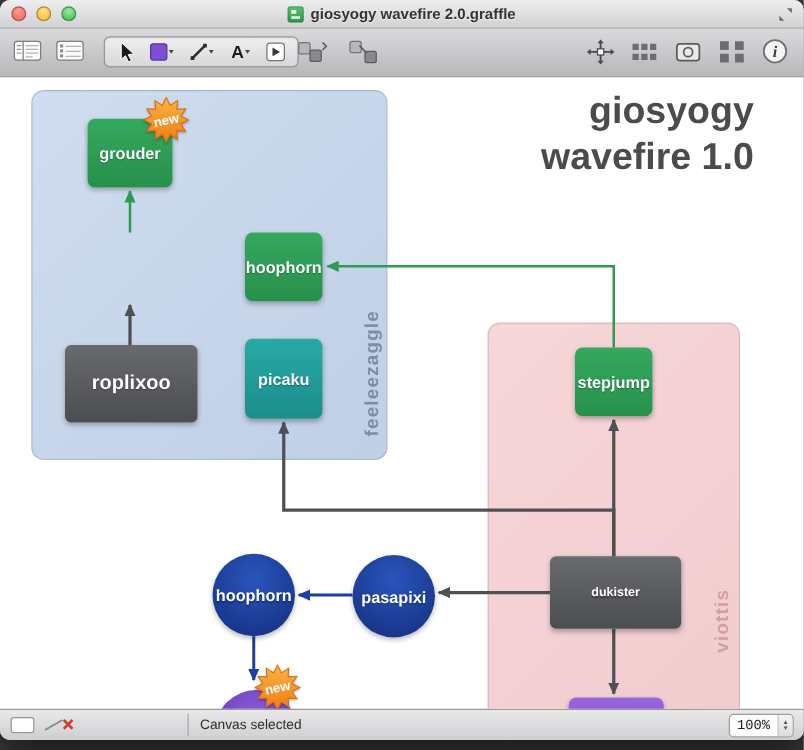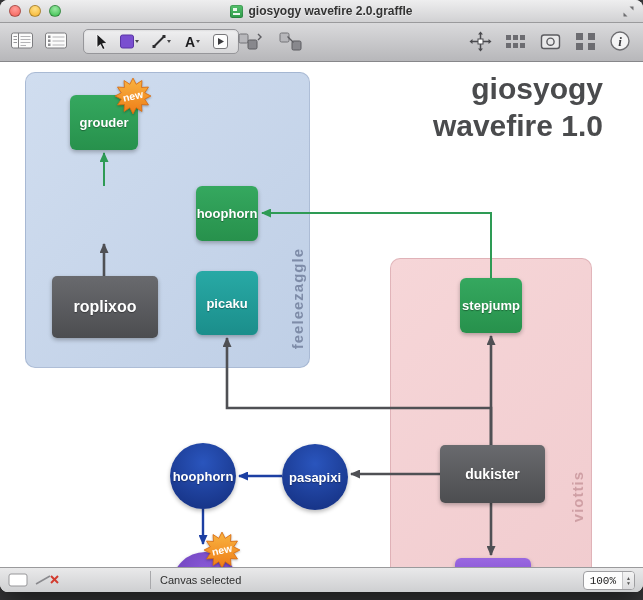--- a/index.html
+++ b/index.html
@@ -38,21 +38,21 @@
   .vlabel{position:absolute;writing-mode:vertical-rl;transform:rotate(180deg);font-weight:bold;font-size:15px;letter-spacing:1px;}
   .vlabel.blue{right:3px;bottom:18px;color:#7e8ca8;}
   .vlabel.pink{right:5px;top:212px;color:#cf9fa4;}
   .edges{position:absolute;left:0;top:0;z-index:2;pointer-events:none;}
   .node{position:absolute;display:flex;align-items:center;justify-content:center;color:#fff;font-weight:bold;text-shadow:0 1px 1px rgba(0,0,0,.35);box-shadow:0 2px 4px rgba(0,0,0,.28);z-index:3;box-sizing:border-box;}
   .green{background:linear-gradient(#35a85f,#27914c);border-radius:6px;}
   .teal{background:linear-gradient(#28a9a5,#1b8e8b);border-radius:6px;}
   .grayx{background:linear-gradient(#696a6e,#4c4d50);border-radius:5px;}
   .purplex{background:linear-gradient(#9a68e0,#7e49ce);border-radius:6px;}
   .circle{background:radial-gradient(circle at 50% 30%,#2a55bd,#132d7c);border-radius:50%;}
-  .sm{font-size:13px}.md{font-size:14px}.lg{font-size:16px}
+  .sm{font-size:13px}.md{font-size:10px}.lg{font-size:16px}
   .badge{position:absolute;z-index:4;filter:drop-shadow(0 1px 1px rgba(0,0,0,.3));}
 
   
   .statusbar{position:absolute;left:0;bottom:0;width:643px;height:24px;background:linear-gradient(#e9e9ea,#cecfd1);border-top:1px solid #9a9a9c;}
   .chip{position:absolute;top:5px;}
   .sb-divider{position:absolute;left:150px;top:3px;width:1px;height:18px;background:#a8a8ab;}
   .sb-status{position:absolute;left:160px;top:6px;font-size:11px;color:#2e2e2e;}
   .zoom-ctl{position:absolute;right:8px;top:3px;height:17px;display:flex;align-items:center;background:#fdfdfd;border:1px solid #9e9ea1;border-radius:4px;overflow:hidden;}
   .zoom-val{font-size:11px;color:#222;padding:0 6px;font-family:Liberation Mono, monospace;}
   .zoom-stepper{display:flex;flex-direction:column;align-items:center;justify-content:center;border-left:1px solid #c4c4c6;padding:0 3px;height:100%;background:linear-gradient(#f4f4f4,#dcdcde);}

